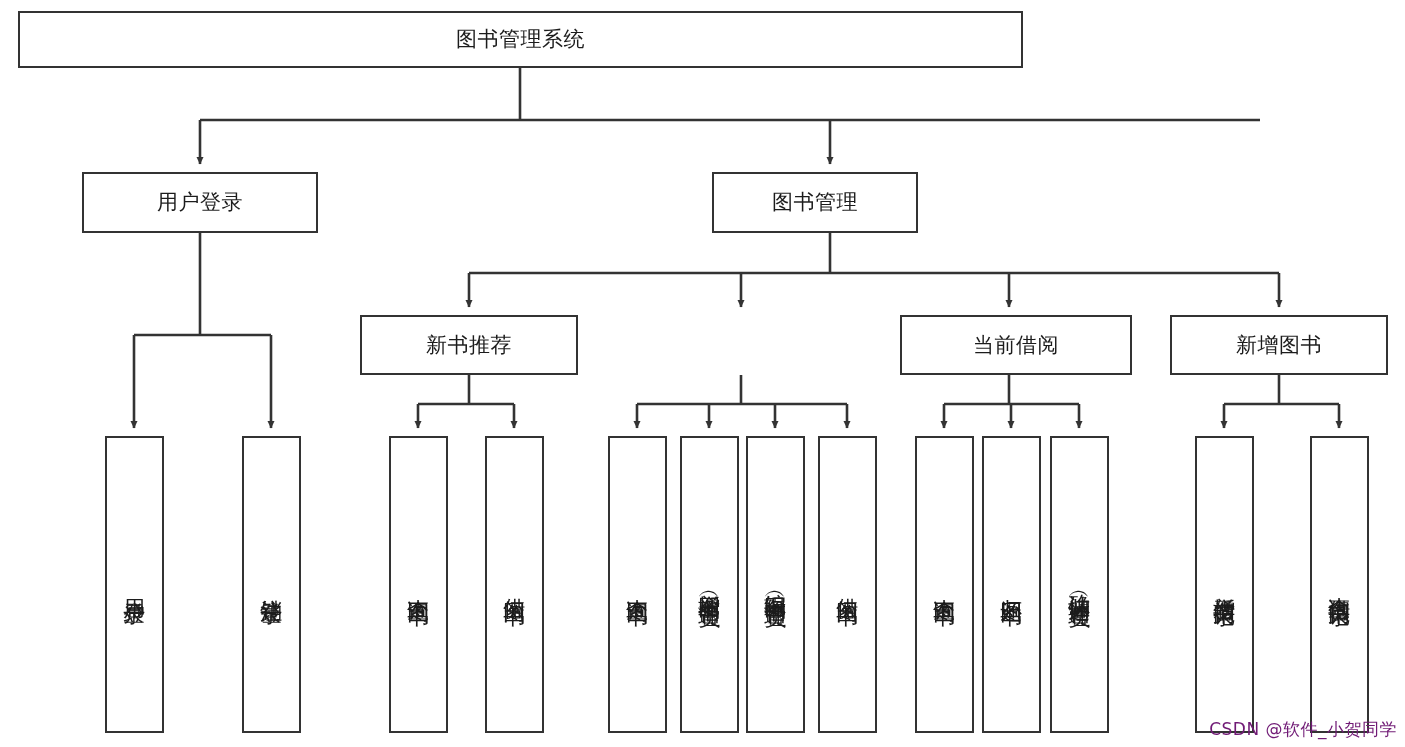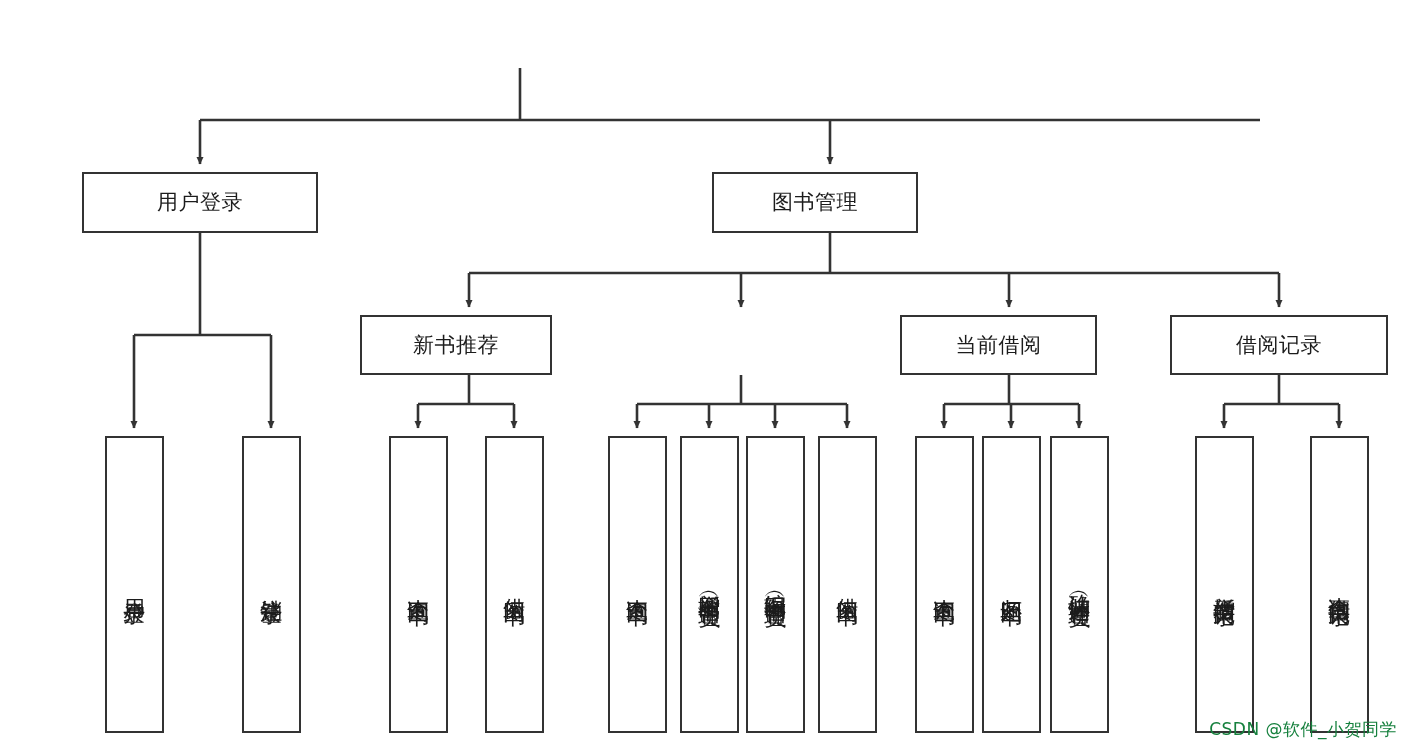--- a/index.html
+++ b/index.html
@@ -57,21 +57,21 @@
     font-size: 22px;
     line-height: 1.06;
     letter-spacing: 2px;
     max-height: 100%;
   }
   #watermark {
     position: absolute;
     right: 8px;
     bottom: 6px;
     font-size: 17px;
-    color: #15803d;
+    color: #701a75;
     letter-spacing: 0.5px;
     z-index: 5;
     white-space: nowrap;
   }
 </style>
 </head>
 <body>
 
 <div id="diagram-root">
 
@@ -118,36 +118,39 @@
       <path d="M1011,404 L1011,428" marker-end="url(#arrowhead)"></path>
       <path d="M1079,404 L1079,428" marker-end="url(#arrowhead)"></path>
 
       <path d="M1279,375 L1279,404"></path>
       <path d="M1224,404 L1339,404"></path>
       <path d="M1224,404 L1224,428" marker-end="url(#arrowhead)"></path>
       <path d="M1339,404 L1339,428" marker-end="url(#arrowhead)"></path>
     </g>
   </svg>
 
+  <div class="node horizontal" style="left:18px; top:11px; width:1005px; height:57px;">
+    <span class="node-label">图书管理系统</span>
+  </div>
 
   <div class="node horizontal" style="left:82px; top:172px; width:236px; height:61px;">
     <span class="node-label">用户登录</span>
   </div>
   <div class="node horizontal" style="left:712px; top:172px; width:206px; height:61px;">
     <span class="node-label">图书管理</span>
   </div>
 
-  <div class="node horizontal" style="left:360px; top:315px; width:192px; height:60px;">
+  <div class="node horizontal" style="left:360px; top:315px; width:218px; height:60px;">
     <span class="node-label">新书推荐</span>
   </div>
-  <div class="node horizontal" style="left:900px; top:315px; width:197px; height:60px;">
+  <div class="node horizontal" style="left:900px; top:315px; width:232px; height:60px;">
     <span class="node-label">当前借阅</span>
   </div>
   <div class="node horizontal" style="left:1170px; top:315px; width:218px; height:60px;">
-    <span class="node-label">借阅记录</span>
+    <span class="node-label">新增图书</span>
   </div>
 
   <div class="node vertical" style="left:105px; top:436px; width:59px; height:297px;">
     <span class="node-label">用户登录</span>
   </div>
   <div class="node vertical" style="left:242px; top:436px; width:59px; height:297px;">
     <span class="node-label">注销登录</span>
   </div>
 
   <div class="node vertical" style="left:389px; top:436px; width:59px; height:297px;">

